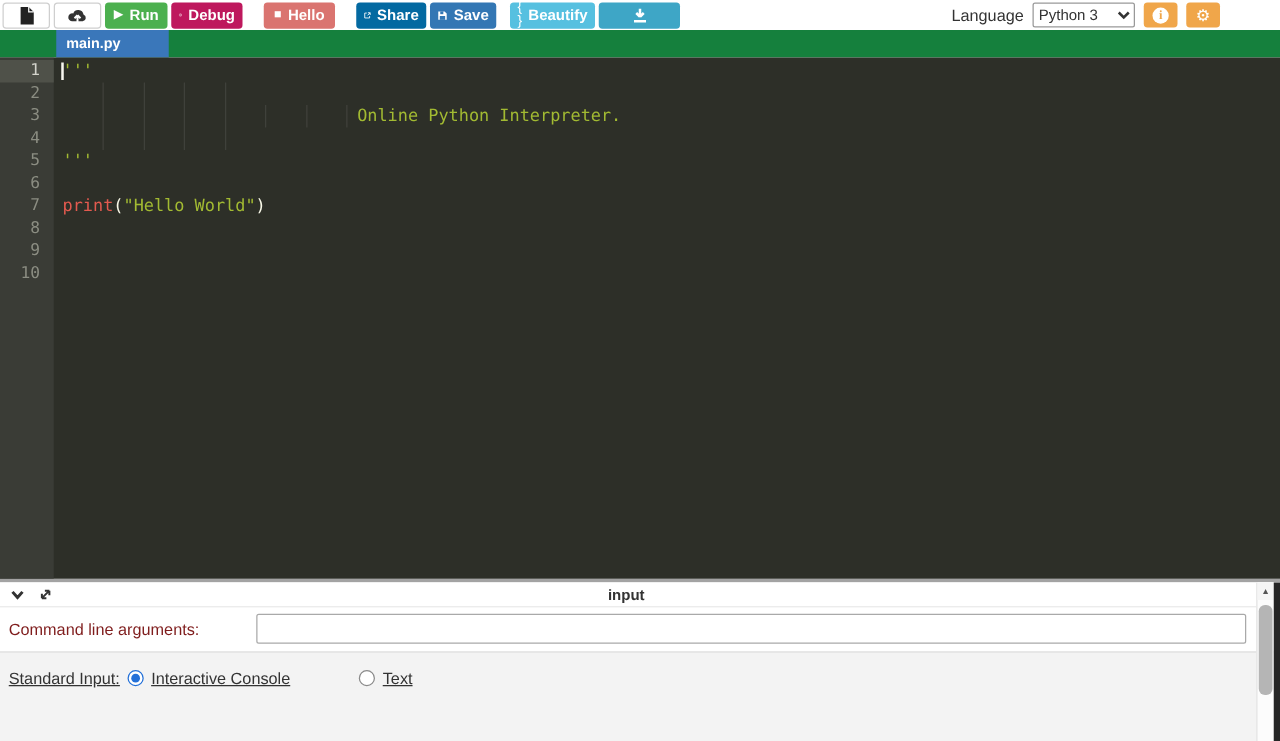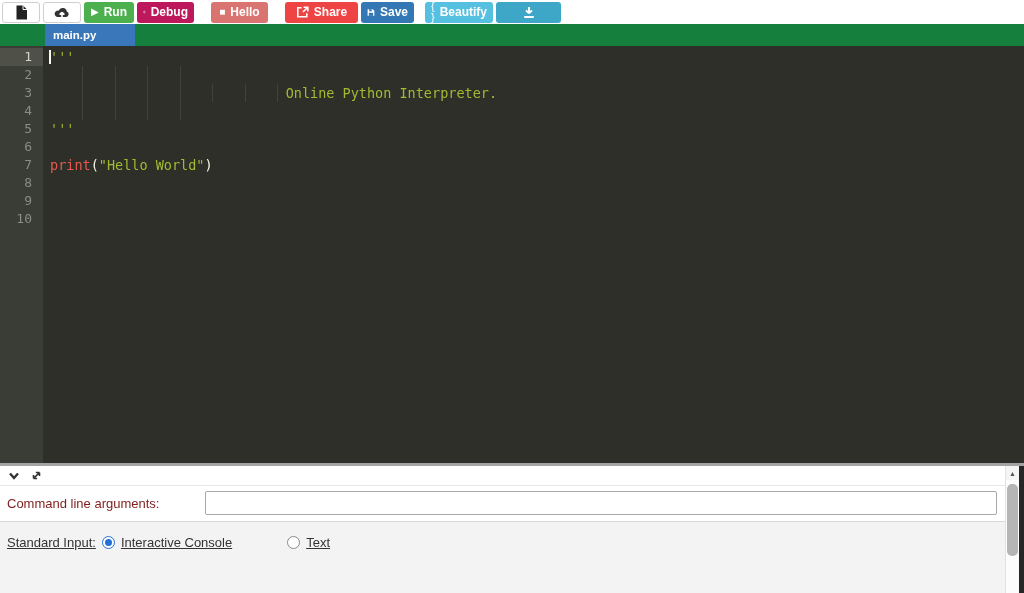--- a/index.html
+++ b/index.html
@@ -153,21 +153,21 @@
           <circle cx="6" cy="6" r="1.8" fill="#fff"></circle>
         </svg>
       <span>Debug</span>
     </button>
     <span class="gap14"></span>
     <button class="btn" style="background:#da7470; width:57px;">
       <span class="bicon">■</span>
       <span>Hello</span>
     </button>
     <span class="gap14"></span>
-    <button class="btn" style="background:#ef4444; width:73px;">
+    <button class="btn" style="background:#0369a1; width:56px;">
       <svg width="13" height="13" viewBox="0 0 13 13">
           <path d="M10.8 7.2 v3.6 H1.8 V1.8 h3.8" fill="none" stroke="#fff" stroke-width="1.6"></path>
           <path d="M7.6 1.2 h4.2 v4.2 M11.6 1.4 L7 6" fill="none" stroke="#fff" stroke-width="1.6"></path>
         </svg>
       <span>Share</span>
     </button>
     <button class="btn" style="background:#3377b4; width:53px;">
       <svg width="13" height="13" viewBox="0 0 13 13">
           <path d="M1 1 h8.2 L12 3.8 V12 H1 z" fill="#fff"></path>
           <rect x="3.6" y="1" width="4" height="3.6" fill="#3377b4"></rect>
@@ -180,20 +180,32 @@
       <span class="bicon" style="font-size:11px;">{ }</span>
       <span>Beautify</span>
     </button>
     <button class="btn" style="background:#3ea6c6; width:65px;">
       <svg width="14" height="13" viewBox="0 0 14 13">
           <path d="M7 1 v6.4 M7 7.4 l-3-3 M7 7.4 l3-3" stroke="#fff" stroke-width="2" fill="none"></path>
           <path d="M2.2 11 h9.6" stroke="#fff" stroke-width="2"></path>
         </svg>
     </button>
 
+    <div class="lang-box">
+      <span class="lang-label">Language</span>
+      <select class="lang-select">
+        <option>Python 3</option>
+      </select>
+      <button class="sq-btn">
+        <span class="info-disc">i</span>
+      </button>
+      <button class="sq-btn">
+        <span class="gear-glyph">⚙</span>
+      </button>
+    </div>
   </div>
 
   <div class="tabbar">
     <div class="tab">
       <span>main.py</span>
     </div>
   </div>
 
   <div class="editor">
     <div class="gutter">
@@ -235,20 +247,21 @@
       <span class="hdr-icon">
         <svg width="12" height="10" viewBox="0 0 12 10">
             <path d="M2 2.5 L6 7 L10 2.5" fill="none" stroke="#333" stroke-width="2.4"></path>
           </svg>
       </span>
       <span class="hdr-icon">
         <svg width="13" height="13" viewBox="0 0 13 13">
             <path d="M3.5 9.5 L9.5 3.5 M9.5 3.5 h-3.6 M9.5 3.5 v3.6 M3.5 9.5 h3.6 M3.5 9.5 v-3.6" fill="none" stroke="#333" stroke-width="1.6"></path>
           </svg>
       </span>
+      <span class="io-title">input</span>
     </div>
 
     <div class="cmd-row">
       <span class="cmd-label">Command line arguments:</span>
       <input class="cmd-input" type="text" value="" style="">
     </div>
 
     <div class="io-divider"></div>
 
     <div class="std-row">

